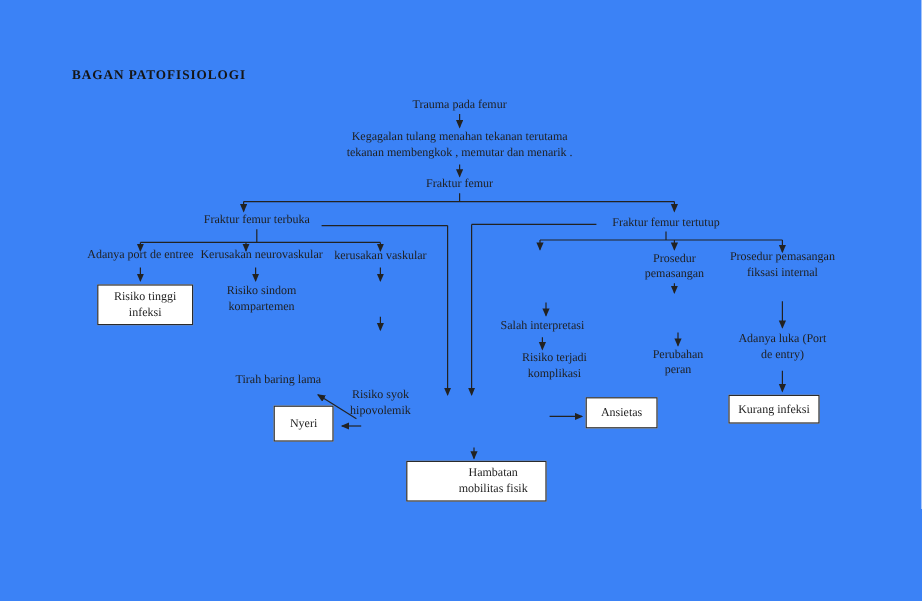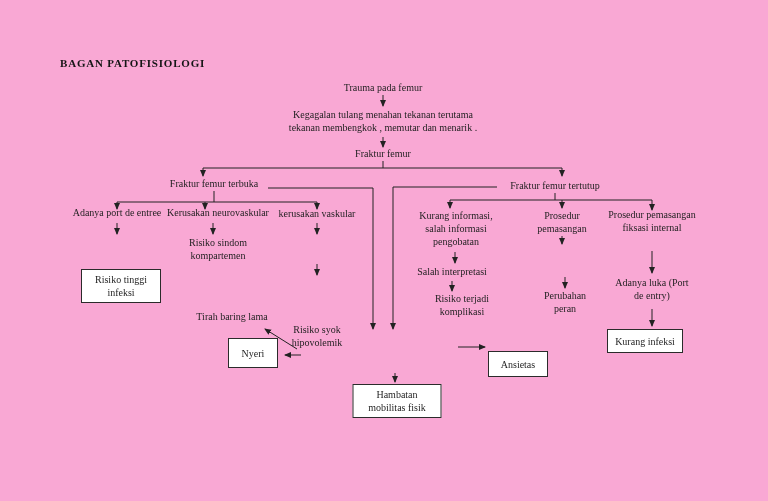--- a/index.html
+++ b/index.html
@@ -1,19 +1,19 @@
 <!DOCTYPE html>
 <html><head>
 <meta charset="utf-8">
 <style>
   html,body{margin:0;padding:0;background:#ffffff;}
   .page{
     position:relative;
     width:768px;height:501px;
-    background:#f9a8d4;
+    background:#3b82f6;
     font-family:"Liberation Serif","DejaVu Serif",serif;
     color:#1f1f1f;
     overflow:hidden;
   }
   .doc-title{
     position:absolute;
     left:60px;top:57px;
     font-size:11px;
     font-weight:bold;
     letter-spacing:0.8px;
@@ -101,42 +101,39 @@
   <div class="node" style="left:383px;top:81px;">Trauma pada femur</div>
   <div class="node" style="left:383px;top:108px;">Kegagalan tulang menahan tekanan terutama
 tekanan membengkok , memutar dan menarik .</div>
   <div class="node" style="left:383px;top:147px;">Fraktur femur</div>
   <div class="node" style="left:214px;top:177px;">Fraktur femur terbuka</div>
   <div class="node" style="left:555px;top:179px;">Fraktur femur tertutup</div>
 
   <div class="node" style="left:117px;top:206px;">Adanya port de entree</div>
   <div class="node" style="left:218px;top:206px;">Kerusakan neurovaskular</div>
   <div class="node" style="left:317px;top:207px;text-align:center;">kerusakan vaskular</div>
-  <div class="node box" style="left:121px;top:237px;width:78px;height:32px;margin-top:32px;">Risiko tinggi
+  <div class="node box" style="left:121px;top:237px;width:78px;height:32px;">Risiko tinggi
 infeksi</div>
   <div class="node" style="left:218px;top:236px;">Risiko sindom
 kompartemen</div>
   <div class="node" style="left:317px;top:277px;margin-top:46px;">Risiko syok
 hipovolemik</div>
 
-  <div class="node" style="left:456px;top:209px;">Kurang informasi,
-salah informasi
-pengobatan</div>
   <div class="node" style="left:452px;top:265px;">Salah interpretasi</div>
   <div class="node" style="left:462px;top:292px;">Risiko terjadi
 komplikasi</div>
   <div class="node" style="left:562px;top:209px;">Prosedur
 pemasangan</div>
   <div class="node" style="left:565px;top:289px;">Perubahan
 peran</div>
   <div class="node" style="left:652px;top:208px;">Prosedur pemasangan
 fiksasi internal</div>
   <div class="node" style="left:652px;top:276px;">Adanya luka (Port
 de entry)</div>
   <div class="node box" style="left:645px;top:329px;width:74px;height:22px;">Kurang infeksi</div>
 
   <div class="node" style="left:232px;top:310px;">Tirah baring lama</div>
   <div class="node box" style="left:253px;top:338px;width:48px;height:28px;">Nyeri</div>
-  <div class="node box" style="left:518px;top:331px;width:58px;height:24px;margin-top:20px;">Ansietas</div>
-  <div class="node box" style="left:397px;top:384px;width:87px;height:32px;">Hambatan
+  <div class="node box" style="left:518px;top:331px;width:58px;height:24px;">Ansietas</div>
+  <div class="node box" style="left:397px;top:384px;width:87px;height:32px;padding-left:28px;">Hambatan
 mobilitas fisik</div>
 
 </div>
 
 </body></html>

